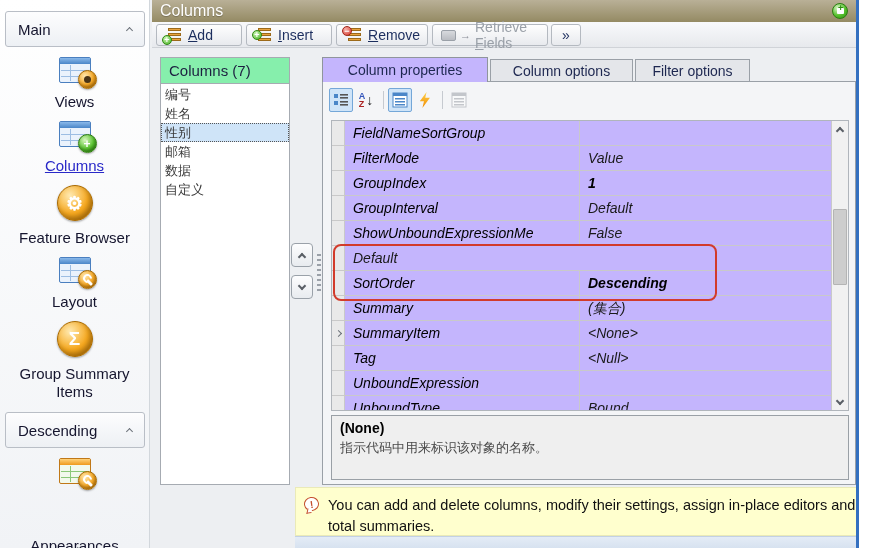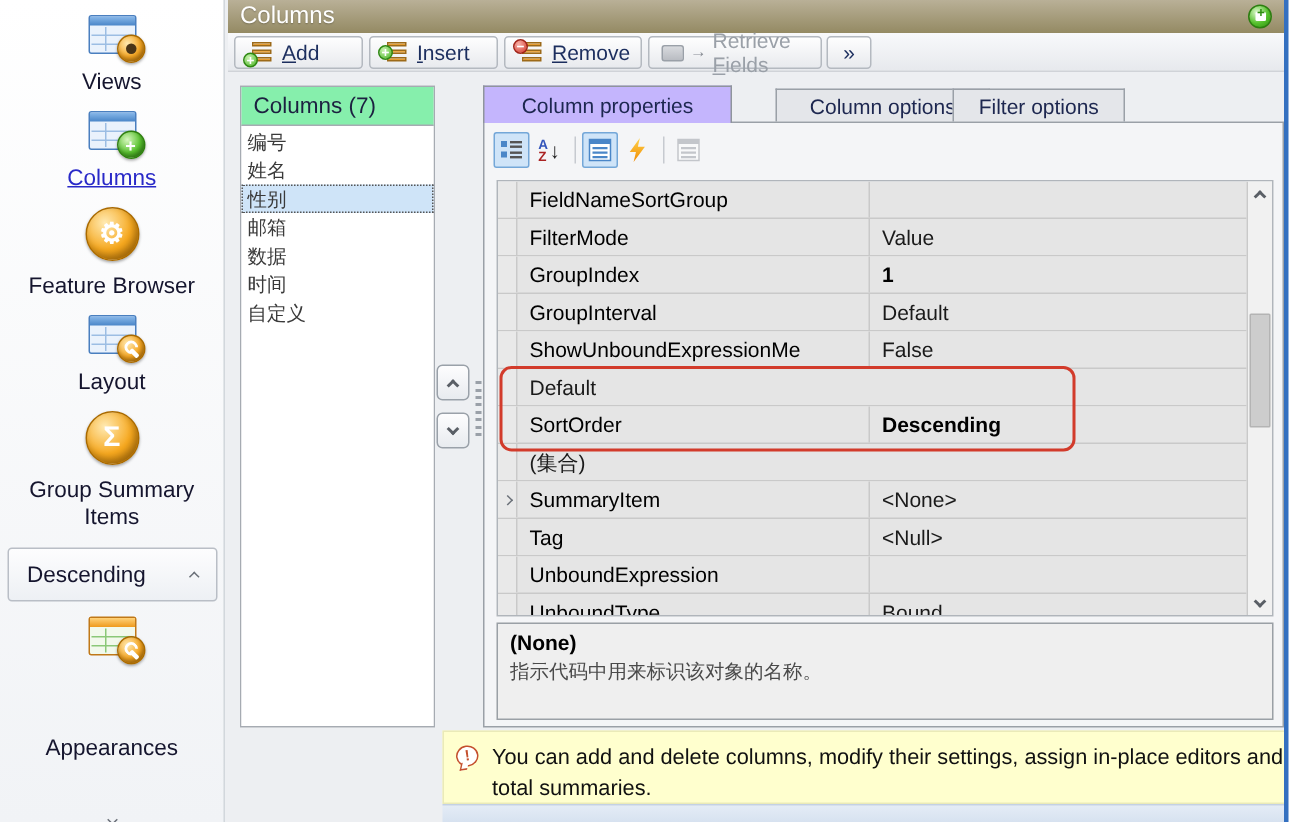--- a/index.html
+++ b/index.html
@@ -111,21 +111,21 @@
   .azcol { display:flex; flex-direction:column; font-weight:bold; font-size:9px; line-height:8px; }
   .azcol .a { color:#3355bb; } .azcol .z { color:#aa2222; }
   .azarr { font-size:14px; color:#222; margin-left:1px; }
   .bolt { width:13px; height:16px; background:linear-gradient(#ffd34d,#f08a00);
     clip-path:polygon(62% 0, 10% 58%, 42% 58%, 30% 100%, 88% 36%, 52% 36%); }
 
   
   #grid { position:absolute; left:8px; top:38px; width:518px; height:291px;
     background:#fff; border:1px solid #b0b5bb; overflow:hidden; }
   #grid-rows { position:absolute; left:0; top:0; width:500px; }
-  .prow { display:flex; height:25px; border-bottom:1px solid #c9c9c9; background:#e5e5e5; }
+  .prow { display:flex; height:25px; border-bottom:1px solid #c9c9c9; background:#c4b5fd;font-style:italic; }
   .prow .mg { width:13px; background:#e9e9e9; border-right:1px solid #c9c9c9; flex:none;
     display:flex; align-items:center; justify-content:center; }
   .prow .nm { width:235px; flex:none; border-right:1px solid #c9c9c9; padding-left:8px;
     font-size:14px; color:#000; line-height:24px; overflow:hidden; white-space:nowrap; }
   .prow .vl { flex:1; padding-left:8px; font-size:14px; color:#1a1a1a; line-height:24px; white-space:nowrap; overflow:hidden; }
   .prow .vl.bold { font-weight:bold; color:#000; }
   #gsb { position:absolute; right:0; top:0; width:17px; height:289px; background:#f1f1f1; border-left:1px solid #c9c9c9; }
   .sbar-btn { position:absolute; left:0; width:16px; height:16px; display:flex; align-items:center; justify-content:center;
     background:#f1f1f1; cursor:pointer; }
   #gsb-thumb { position:absolute; left:1px; top:88px; width:14px; height:76px; background:#cdcdcd;
@@ -153,20 +153,24 @@
     background:#fff; border-left:3px solid #3470c0; }
 </style>
 </head>
 <body>
 
 <div id="root">
 
   <div id="sidebar">
     <span class="scroll-arrow" style="top:3px;"><span class="chev up sm"></span></span>
     <div id="sidebar-nav">
+        <div class="grp-hdr">
+          <span class="lbl">Main</span>
+          <span class="chev up sm"></span>
+        </div>
         <div class="sbitem" style="margin-top: 10px;">
           <span class="icw">
             <span class="gridic">
               <span class="hd"></span>
               <span class="vc"></span>
               <span class="r1"></span>
               <span class="r2"></span>
               <span class="orb orange">
                 <span class="dot"></span>
               </span>
@@ -285,36 +289,35 @@
     </div>
 
     <div id="colbox">
       <div class="hdr">Columns (7)</div>
       <div id="col-list">
           <div class="citem">编号</div>
           <div class="citem">姓名</div>
           <div class="citem sel">性别</div>
           <div class="citem">邮箱</div>
           <div class="citem">数据</div>
-          <div class="citem">时间</div>
           <div class="citem">自定义</div>
         </div>
     </div>
 
     <div class="spin" style="top:243px;">
         <span class="chev up"></span>
       </div>
     <div class="spin" style="top:275px;">
         <span class="chev down"></span>
       </div>
     <div id="grip"></div>
 
     <div id="tab-strip">
         <div class="tab active" style="left: 172px; width: 166px;">Column properties</div>
-        <div class="tab inactive" style="left: 340px; width: 143px; margin-left: 27px;">Column options</div>
+        <div class="tab inactive" style="left: 340px; width: 143px;">Column options</div>
         <div class="tab inactive" style="left: 485px; width: 115px;">Filter options</div>
       </div>
 
     <div id="tabpage">
       <div id="ptoolbar">
           <div class="pbtn on">
             <svg width="16" height="16">
               <rect x="1" y="2" width="4" height="4" fill="#4a86c8"></rect>
               <rect x="7" y="2" width="8" height="1.6" fill="#555"></rect>
               <rect x="7" y="5" width="8" height="1.6" fill="#555"></rect>
@@ -388,20 +391,21 @@
               <span class="mg"></span>
               <span class="vl">Default</span>
             </div>
             <div class="prow">
               <span class="mg"></span>
               <span class="nm">SortOrder</span>
               <span class="vl bold">Descending</span>
             </div>
             <div class="prow">
               <span class="mg"></span>
+              <span class="nm">Summary</span>
               <span class="vl">(集合)</span>
             </div>
             <div class="prow">
               <span class="mg">
                 <span class="chev right sm"></span>
               </span>
               <span class="nm">SummaryItem</span>
               <span class="vl">&lt;None&gt;</span>
             </div>
             <div class="prow">

